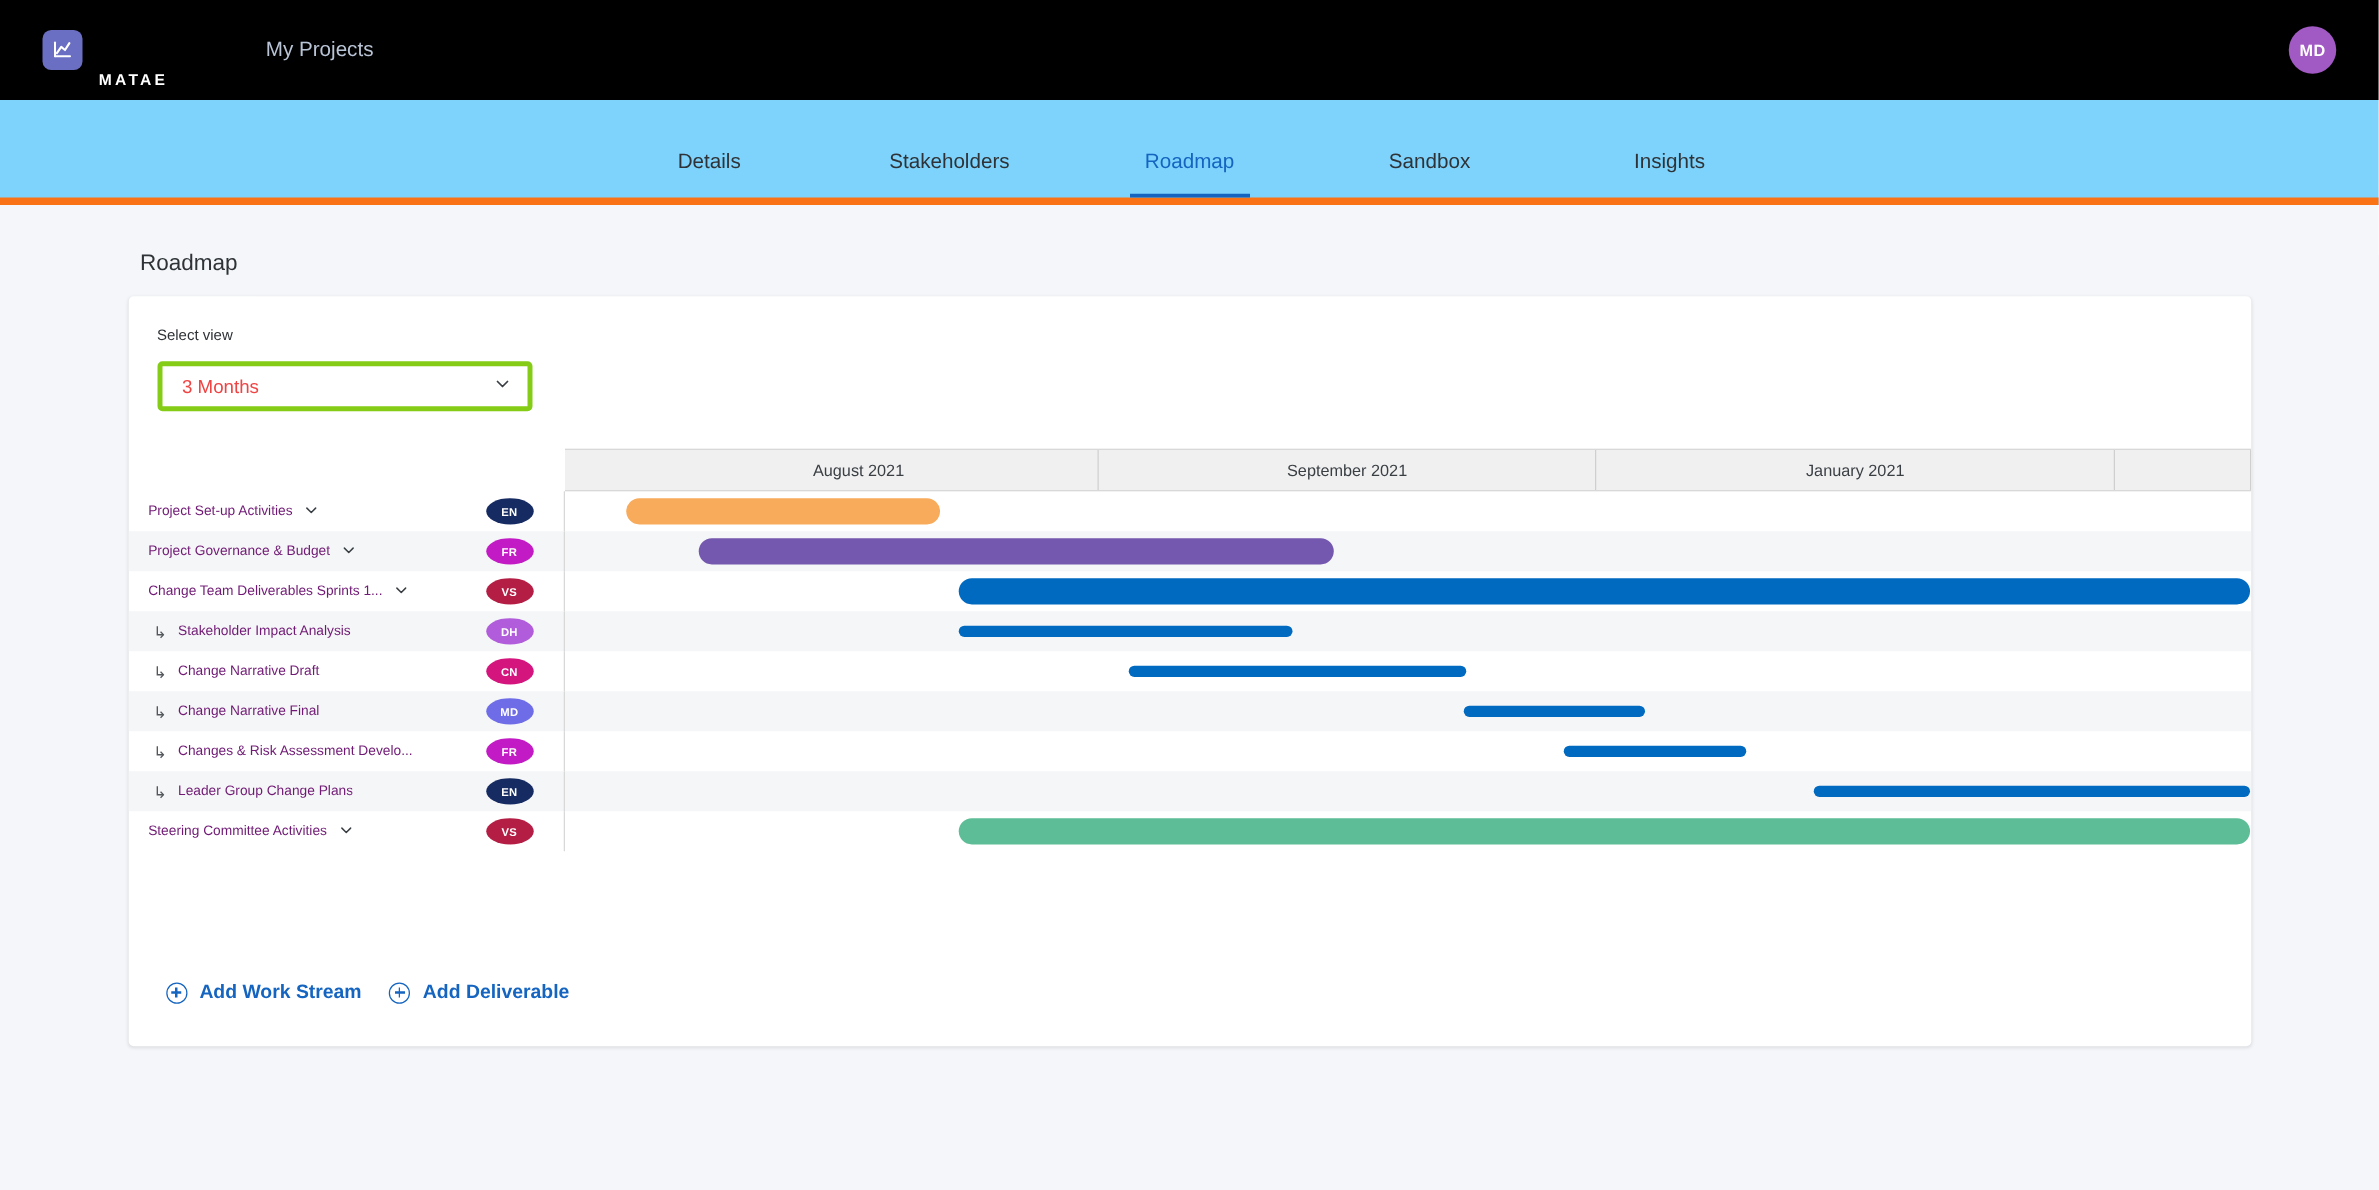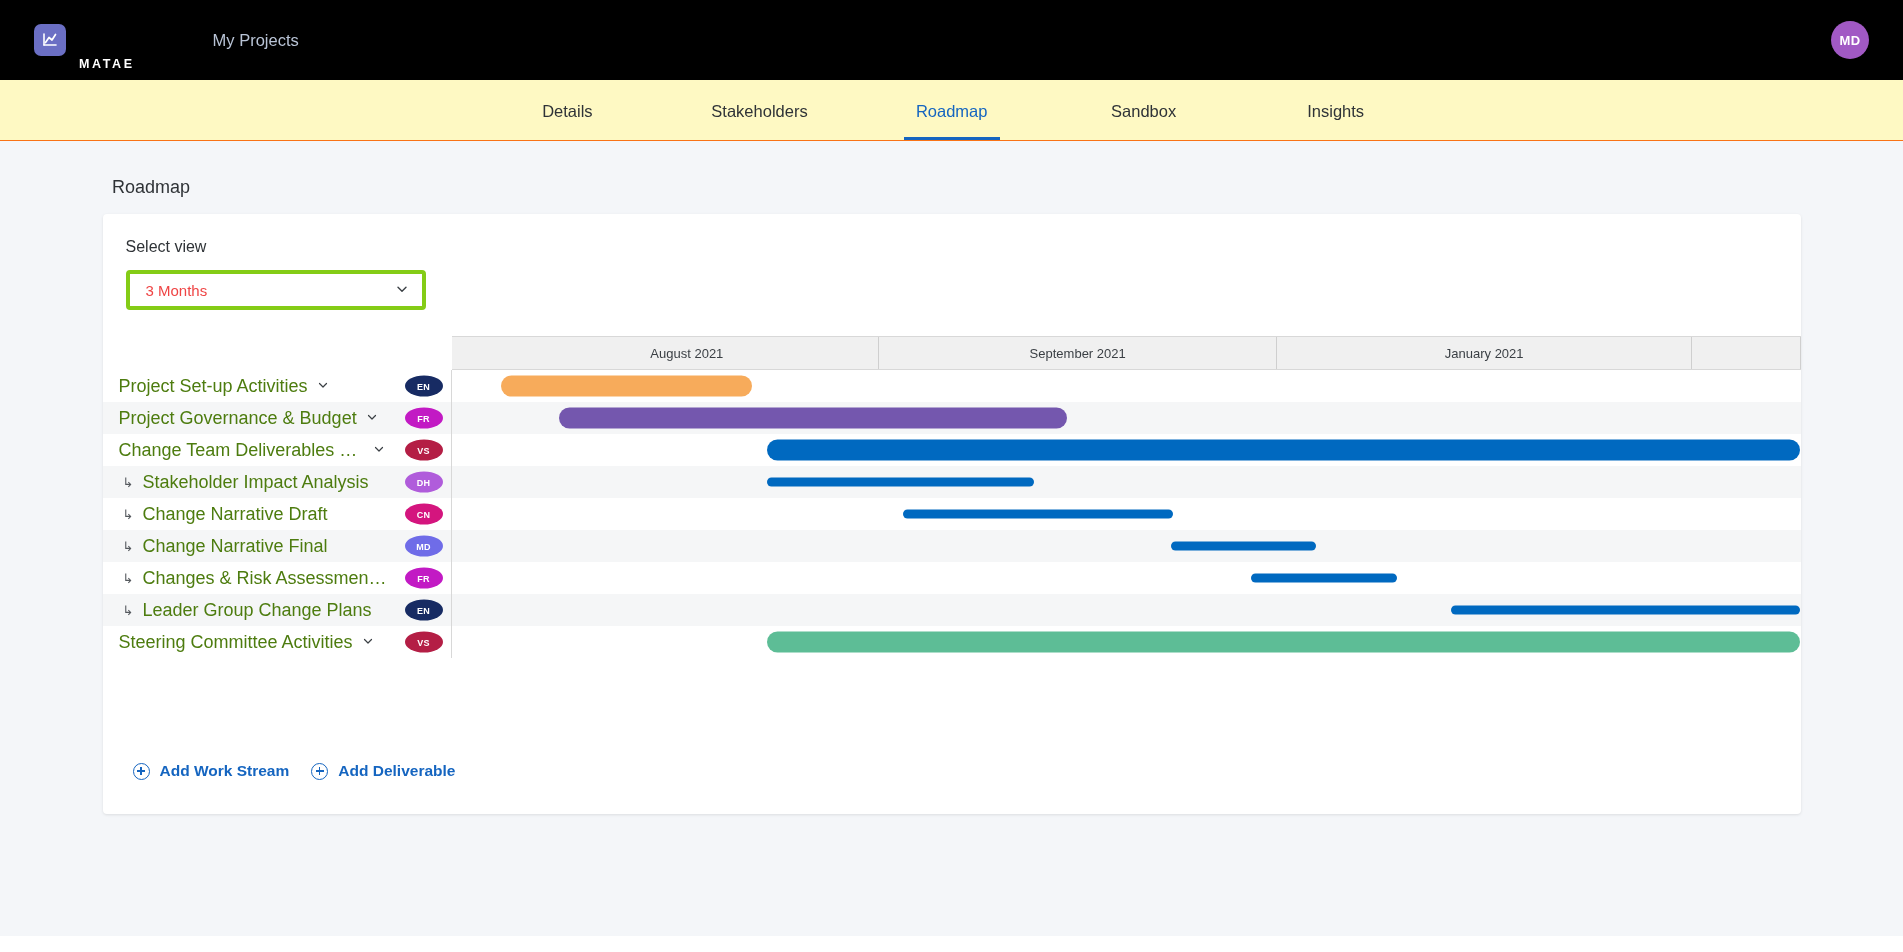--- a/index.html
+++ b/index.html
@@ -35,22 +35,22 @@
     position: absolute; right: 34px; top: 50%; transform: translateY(-50%);
     width: 38px; height: 38px; border-radius: 50%;
     background: #a159c4; color: #ffffff;
     display: flex; align-items: center; justify-content: center;
     font-size: 13px; font-weight: 600; letter-spacing: .3px;
     cursor: pointer;
   }
 
   
   .tabstrip {
-    height: 61px; background: #fef9c3;
-    border-bottom: 1px solid #f97316;
+    height: 84px; background: #7dd3fc;
+    border-bottom: 6px solid #f97316;
     display: flex; align-items: flex-end; justify-content: center;
   }
   .tabs { display: flex; align-items: flex-end; }
   .tab {
     font-size: 16.5px; color: #2f3337;
     padding: 0 0 16px 0; margin: 0 48px;
     min-width: 96px; text-align: center;
     border-bottom: 3px solid transparent;
     cursor: pointer; white-space: nowrap;
   }
@@ -71,21 +71,21 @@
     background: #ffffff;
     border-radius: 4px;
     box-shadow: 0 1px 3px rgba(0,0,0,.10);
     position: relative;
     height: 600px;
     overflow: hidden;
   }
 
   
   .select-block { padding: 24px 0 0 23px; width: 345px; }
-  .select-label { font-size: 16px; color: #2f3337; margin-bottom: 14px; }
+  .select-label { font-size: 12px; color: #2f3337; margin-bottom: 14px; }
   .select-box {
     width: 300px; height: 40px;
     border: 4px solid #84cc16; border-radius: 4px;
     display: flex; align-items: center; justify-content: space-between;
     padding: 0 13px 0 16px;
     font-size: 15px; color: #ef4444;
     background: #fff; cursor: pointer;
   }
   .chev { display: inline-block; color: #3a3f44; }
 
@@ -114,31 +114,31 @@
   }
   .row.alt { background: #f5f6f7; }
   .row-head {
     width: 349px; height: 100%;
     display: flex; align-items: center;
     padding-left: 16px; position: relative;
     border-right: 1px solid #d8d8d8;
     flex: 0 0 349px;
   }
   .row-label {
-    font-size: 18px; color: #4d7c0f; white-space: nowrap;
+    font-size: 11px; color: #701a75; white-space: nowrap;
     overflow: hidden; text-overflow: ellipsis;
     max-width: 245px;
     text-align: right;
   }
   .arrow-icon {
     color: #55595e; font-size: 13px; margin-right: 9px; margin-left: 4px;
   }
   .caret { margin-left: 9px; color: #3a3f44; font-size: 11px; cursor: pointer; }
   .row-avatar {
-    position: absolute; right: 8px; top: 50%; transform: translateY(-50%);
+    position: absolute; right: 24px; top: 50%; transform: translateY(-50%);
     width: 38px; height: 21px; border-radius: 50%;
     color: #fff; font-size: 9px; font-weight: 700;
     display: flex; align-items: center; justify-content: center;
     letter-spacing: .2px; cursor: pointer;
   }
   .row-track { position: relative; flex: 1; height: 100%; }
   .bar {
     position: absolute; top: 50%; transform: translateY(-50%);
     border-radius: 10px;
   }

